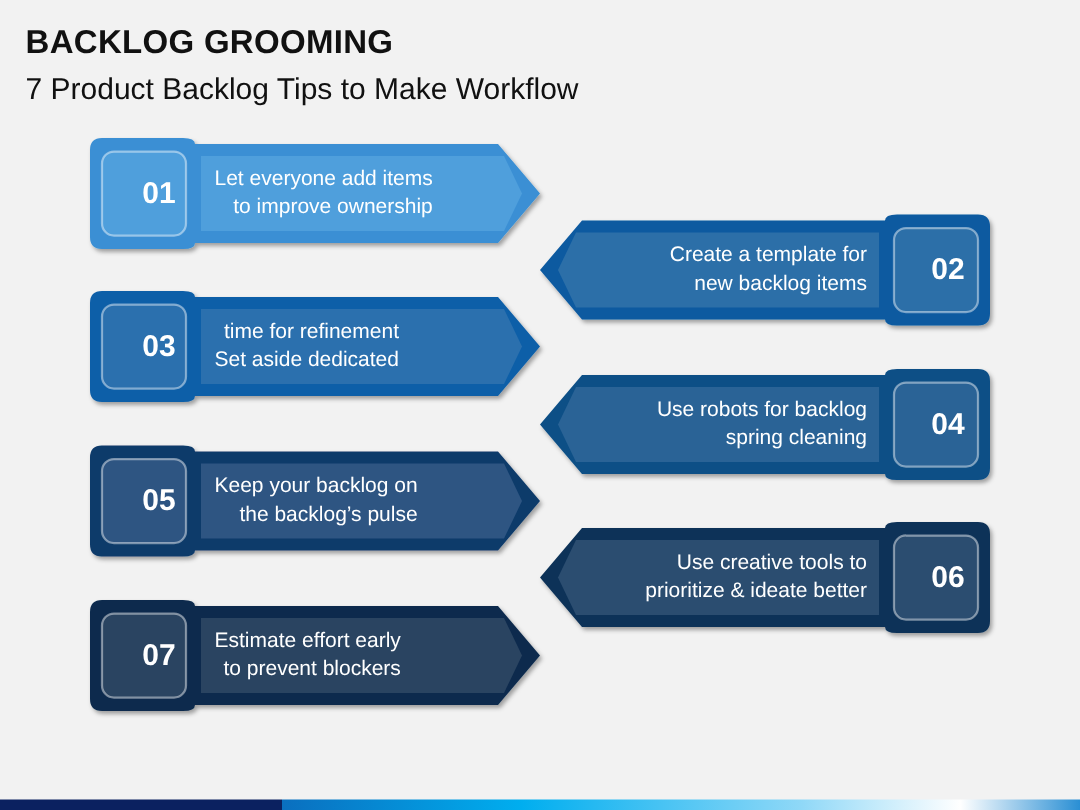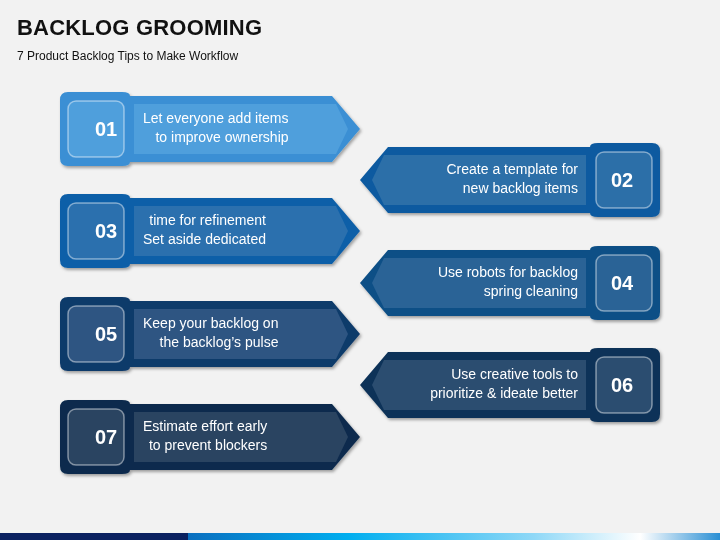--- a/index.html
+++ b/index.html
@@ -1,28 +1,28 @@
 <!DOCTYPE html>
 <html><head>
 <meta charset="utf-8">
 <style>
   html, body { margin:0; padding:0; }
   body { width:720px; height:540px; background:#f2f2f2; position:relative; overflow:hidden;
          font-family:"Liberation Sans", "DejaVu Sans", sans-serif; }
   .title { position:absolute; left:17px; top:15px; font-size:22px; font-weight:bold; color:#111; letter-spacing:0.2px; }
-  .subtitle { position:absolute; left:17px; top:49px; font-size:12px; color:#111; }
+  .subtitle { position:absolute; left:17px; top:49px; font-size:20px; color:#111; }
   .step { position:absolute; width:300px; height:74px; }
   .step svg { position:absolute; left:0; top:0; overflow:visible; }
   .num { position:absolute; width:56px; height:56px; display:flex; align-items:center; justify-content:center;
          color:#fff; font-weight:bold; font-size:20px;margin-left:10px; }
   .txt { position:absolute; color:#fff; font-size:14px; line-height:19px; }
   .left .txt { left:83px; top:17px; text-align:right; }
   .right .txt { right:82px; top:17px; text-align:right; }
   .left .num { left:8px; top:9px; }
-  .right .num { right:10px; top:9px; }
+  .right .num { right:0; top:9px; }
   .footer { position:absolute; left:0; bottom:0; width:720px; height:7px; display:flex; }
   .footer .a { width:188px; background:#0b2160; }
   .footer .b { flex:1; background:linear-gradient(90deg,#0a6fbf 0%,#00aeef 30%,#8fd8f7 65%,#ffffff 85%,#2a8fd4 100%); }
 </style>
 </head>
 <body>
 
 <div class="title">BACKLOG GROOMING</div>
 <div class="subtitle">7 Product Backlog Tips to Make Workflow</div>
 

